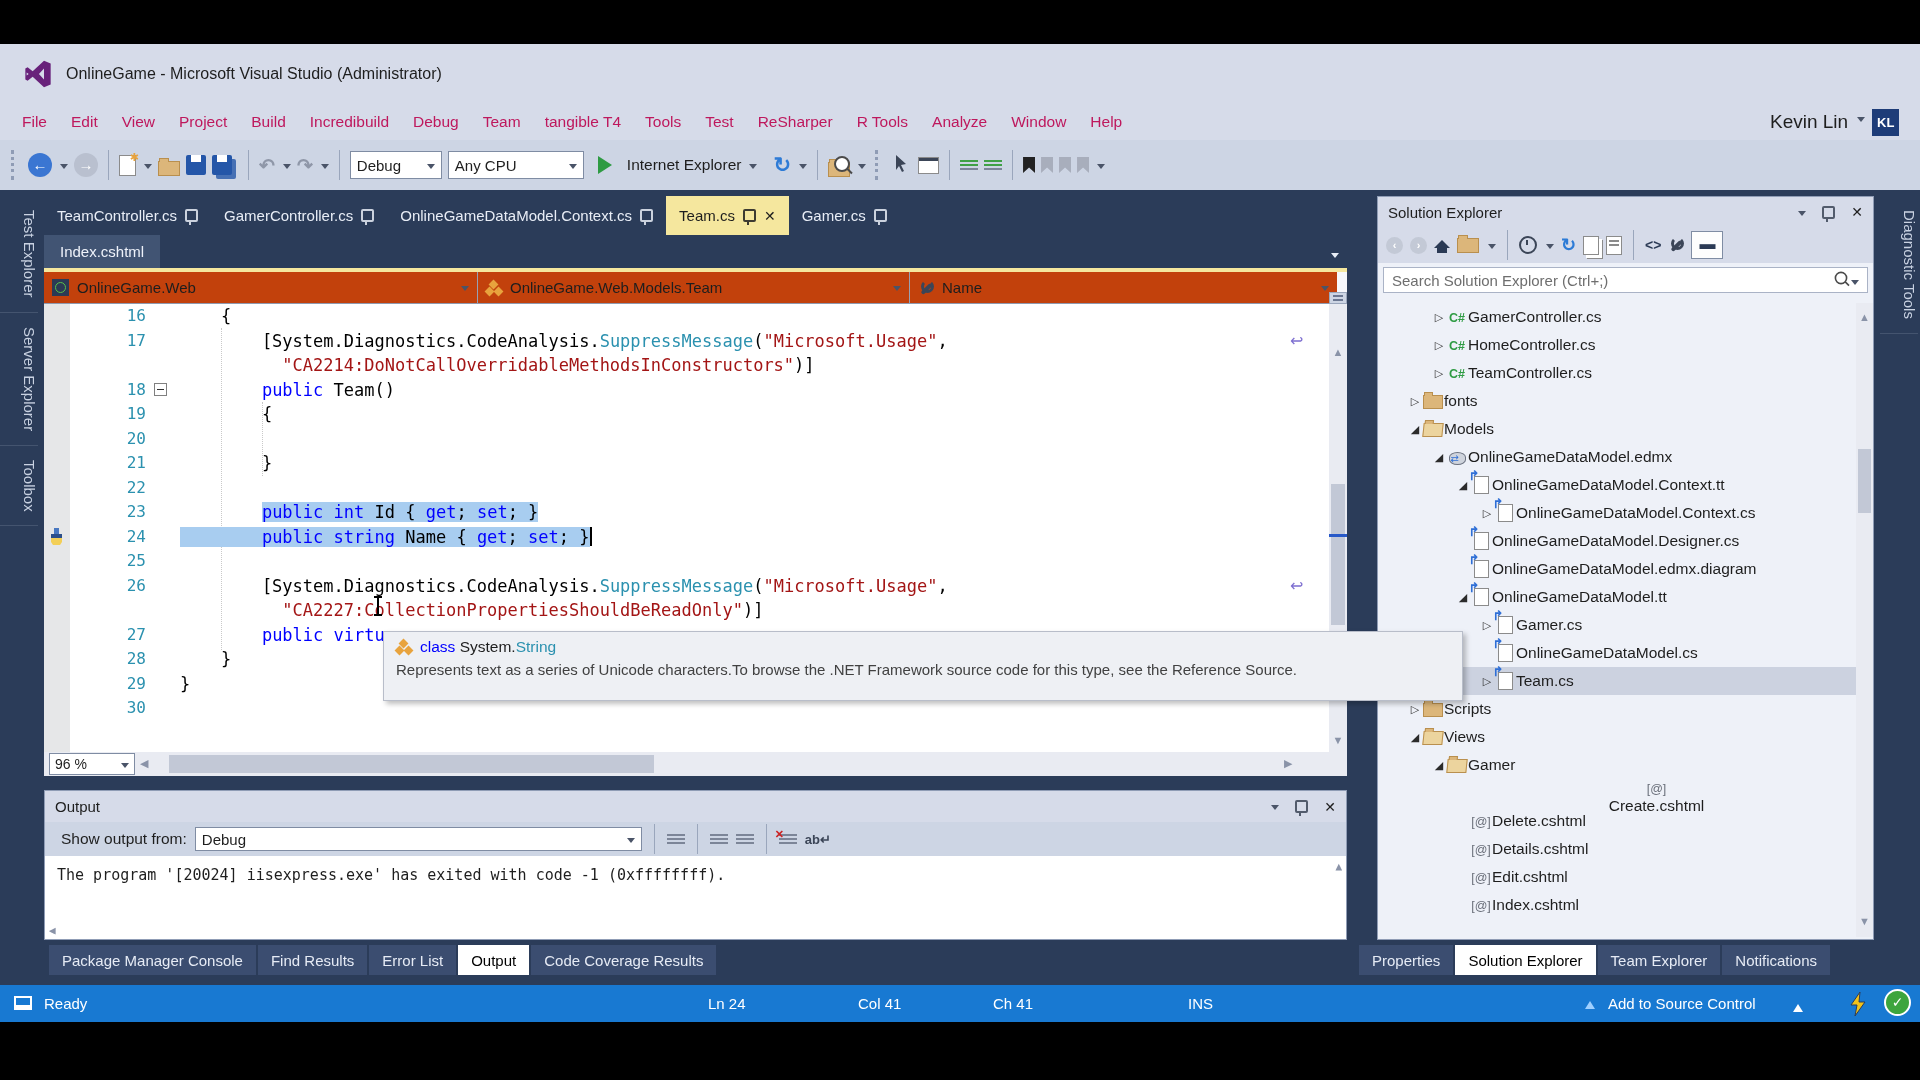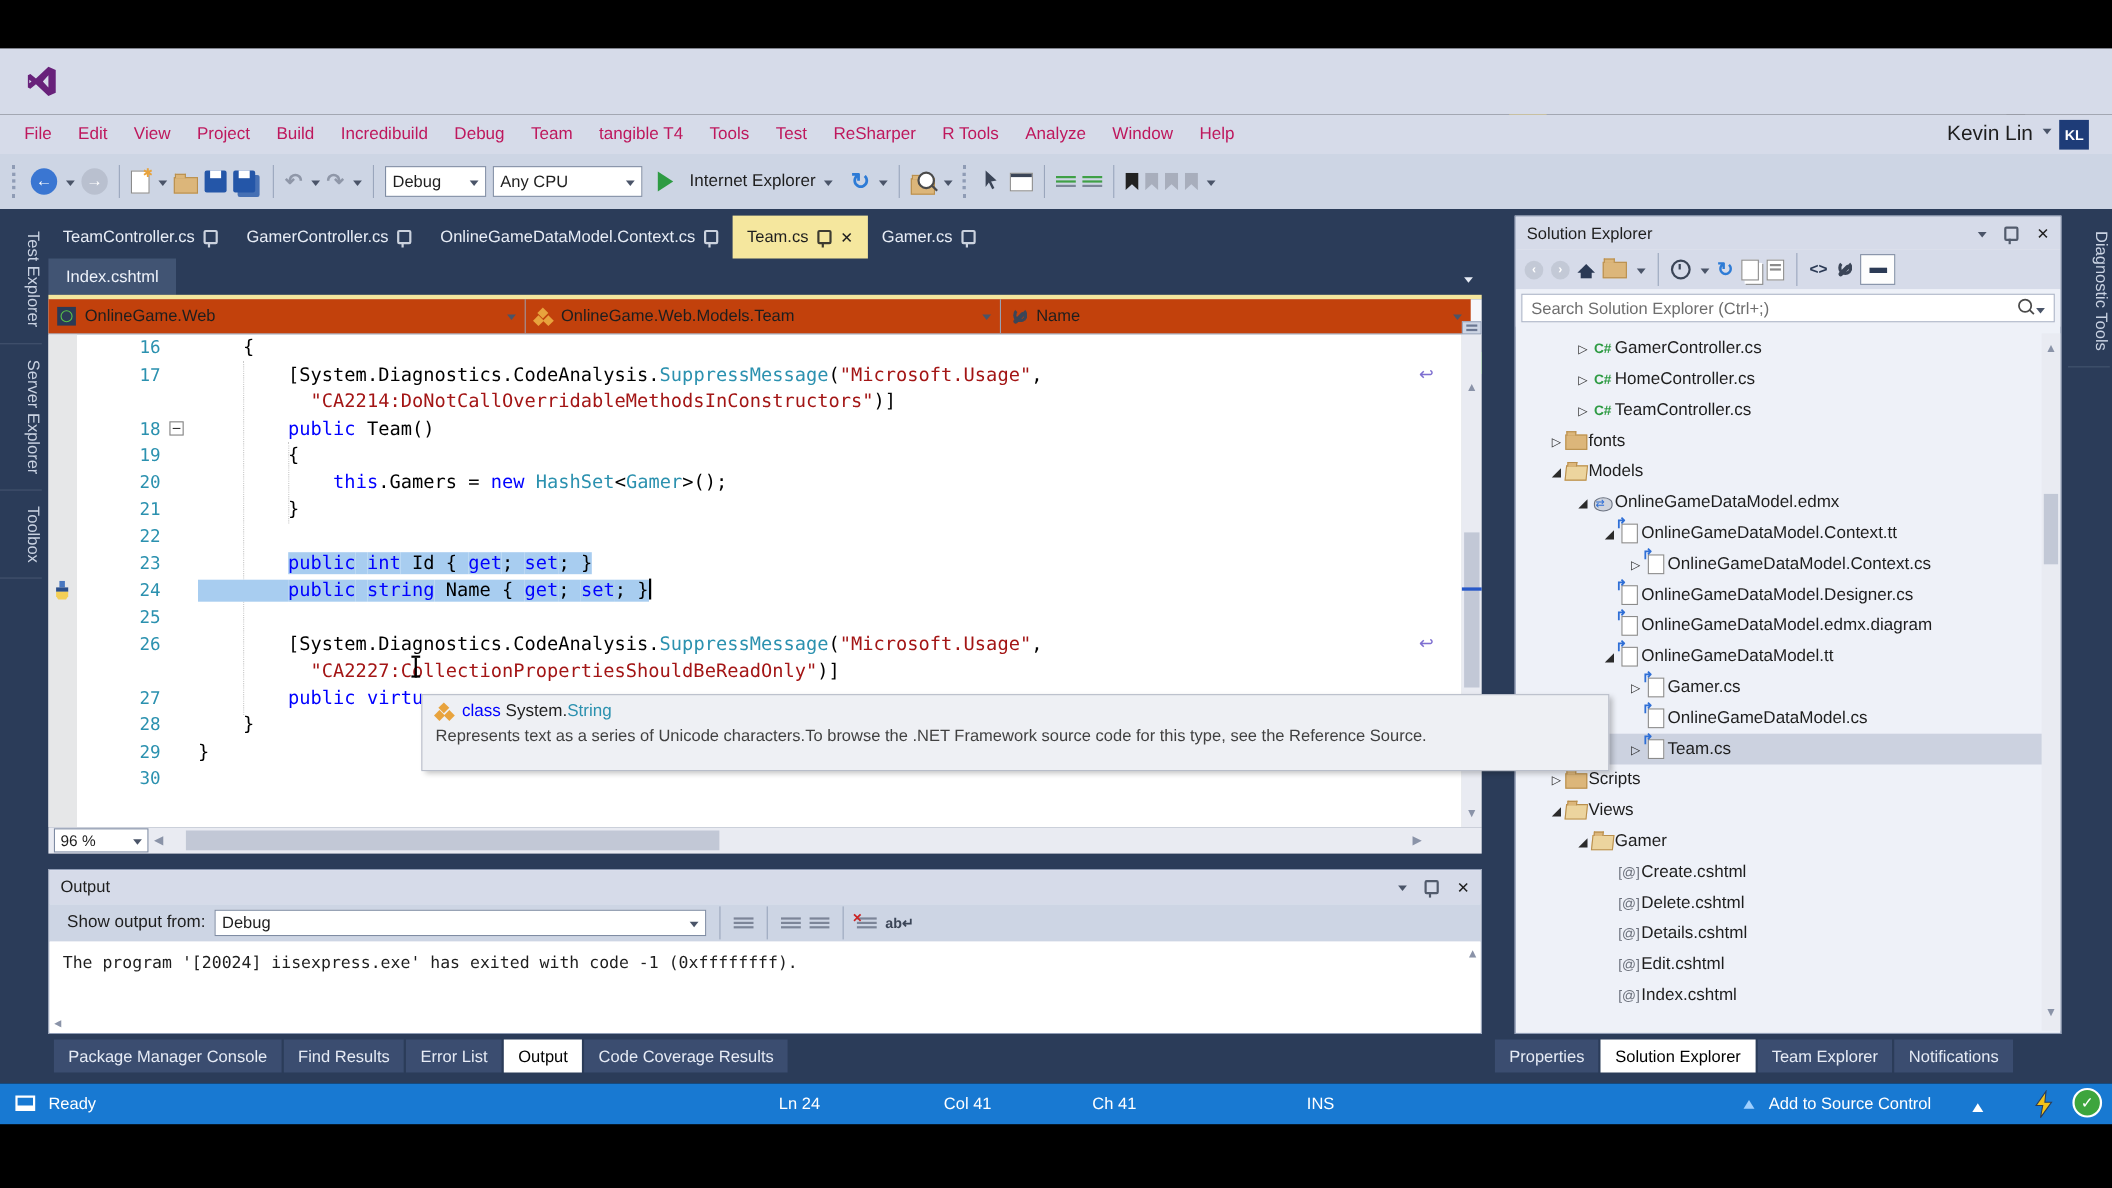--- a/index.html
+++ b/index.html
@@ -160,20 +160,21 @@
 </style>
 </head>
 <body>
 
 <div id="screen">
 
   <div id="titlebar" class="abs">
     <svg class="abs" style="left:22px;top:14px;" width="32" height="32" viewBox="0 0 24 24">
       <path fill="#68217a" d="M16.5 2 8 10 4.2 7 2.5 7.8v8.4L4.2 17 8 14l8.5 8 5-2.2V4.2L16.5 2zM5 12l-1.5 1.2V10.8L5 12zm11.5 4.2L12.7 12l3.8-4.2v8.4z"></path>
     </svg>
+    <span class="abs title-text" style="left:66px;top:0;">OnlineGame - Microsoft Visual Studio  (Administrator)</span>
 
     <span class="abs" style="left:1372px;top:60px;width:34px;height:34px;background:#f2c21a;">
       <svg width="34" height="34" viewBox="0 0 34 34">
           <path fill="#1e1e1e" d="M9 10h16l-6 7v8l-4-2v-6z"></path>
         </svg>
     </span>
     <span class="abs" style="left:1424px;top:66px;">
       <svg width="26" height="22" viewBox="0 0 26 22">
           <circle cx="8" cy="8" r="4" fill="#3b4557"></circle>
           <path d="M2 20c0-4 3-6 6-6s6 2 6 6z" fill="#3b4557"></path>
@@ -372,21 +373,20 @@
             <span class="ln">18</span>
             <span class="collapse-box"></span>
             <span class="codetext"><span class="c-p">        </span><span class="c-k">public</span><span class="c-p"> Team()</span></span>
           </div>
           <div class="code-row">
             <span class="ln">19</span>
             <span class="codetext"><span class="c-p">        {</span></span>
           </div>
           <div class="code-row">
             <span class="ln">20</span>
-            <span class="codetext"><span class="c-p">            </span><span class="c-k">this</span><span class="c-p">.Gamers = </span><span class="c-k">new</span><span class="c-p"> </span><span class="c-t">HashSet</span><span class="c-p">&lt;</span><span class="c-t">Gamer</span><span class="c-p">&gt;();</span></span>
           </div>
           <div class="code-row">
             <span class="ln">21</span>
             <span class="codetext"><span class="c-p">        }</span></span>
           </div>
           <div class="code-row">
             <span class="ln">22</span>
             <span class="codetext"></span>
           </div>
           <div class="code-row">
@@ -663,21 +663,21 @@
           </span>
           <span>Views</span>
         </div>
         <div class="trow" style="padding-left: 54px;">
           <span class="tr-arrow">◢</span>
           <span class="tr-icon">
             <span class="i-folder open"></span>
           </span>
           <span>Gamer</span>
         </div>
-        <div class="trow" style="padding-left: 78px;">
+        <div class="trow" style="padding-left: 78px; flex-direction: column;">
           <span class="tr-arrow"></span>
           <span class="tr-icon">
             <span class="i-razor"></span>
           </span>
           <span>Create.cshtml</span>
         </div>
         <div class="trow" style="padding-left: 78px;">
           <span class="tr-arrow"></span>
           <span class="tr-icon">
             <span class="i-razor"></span>

